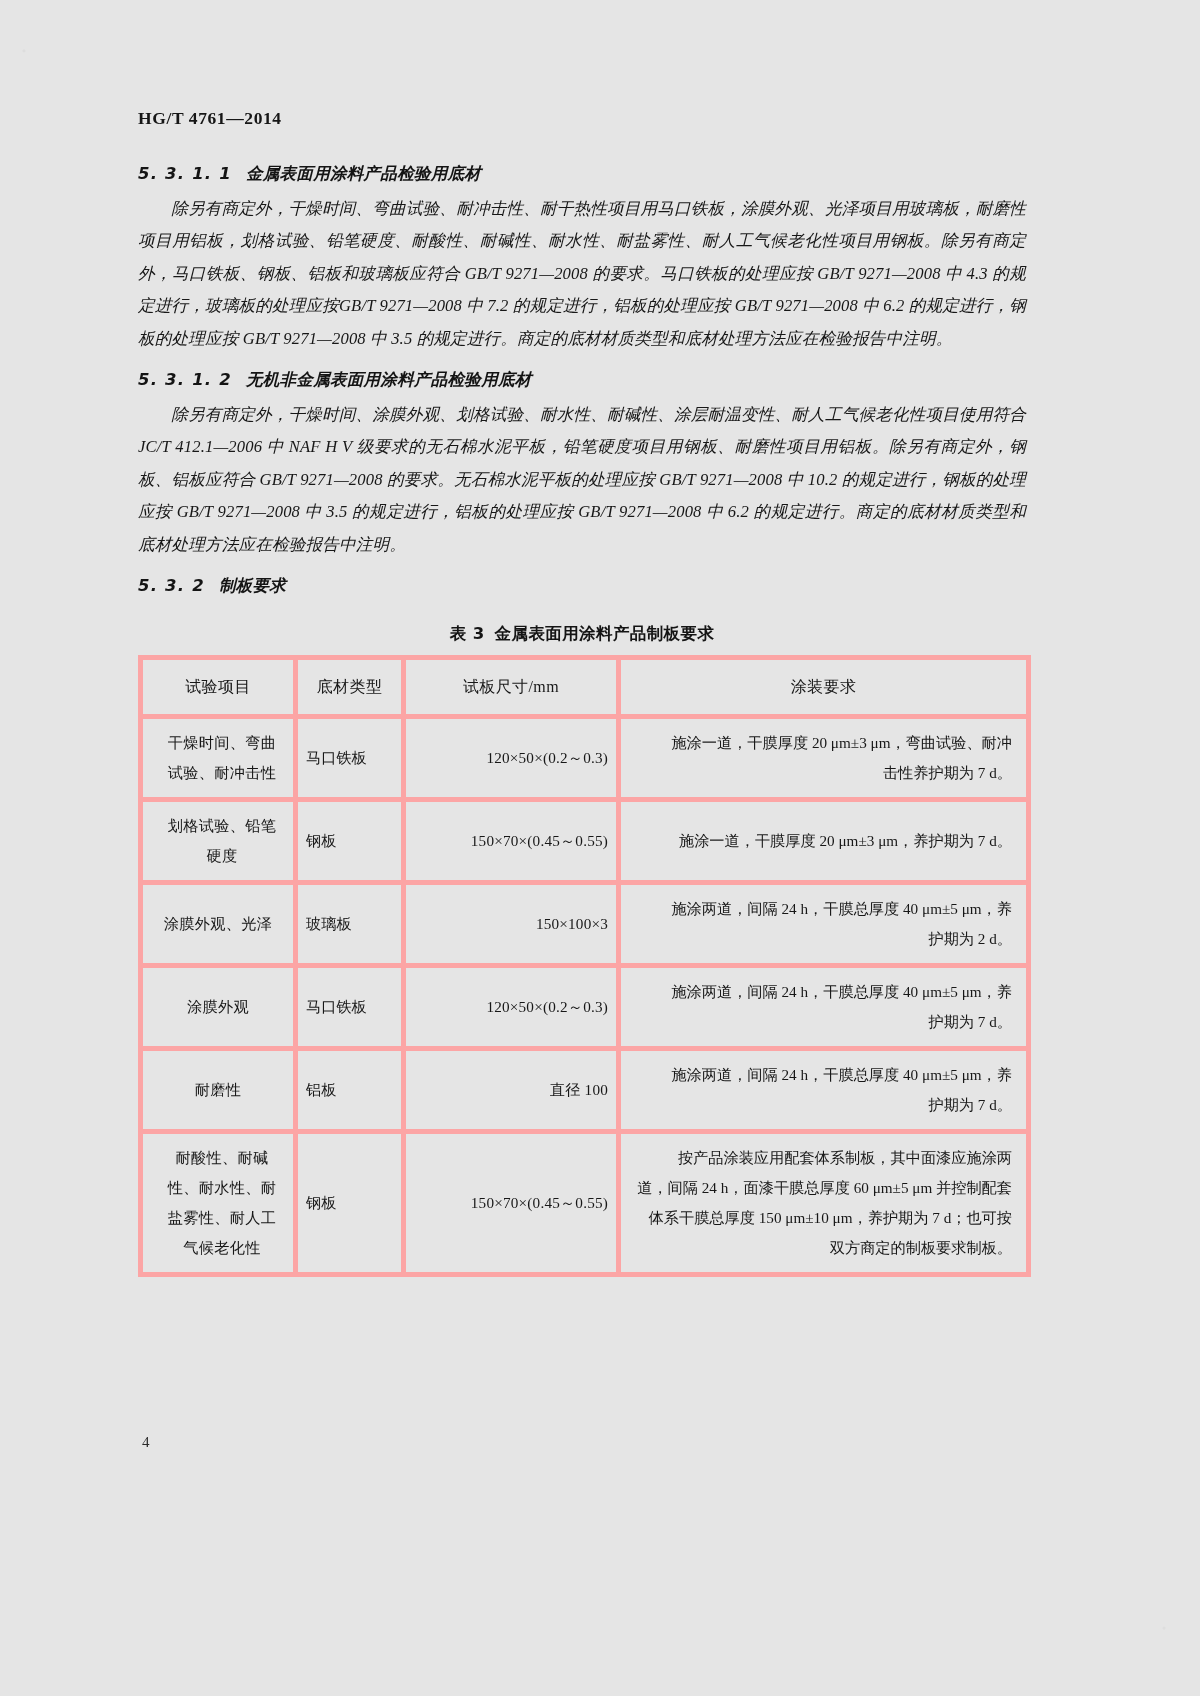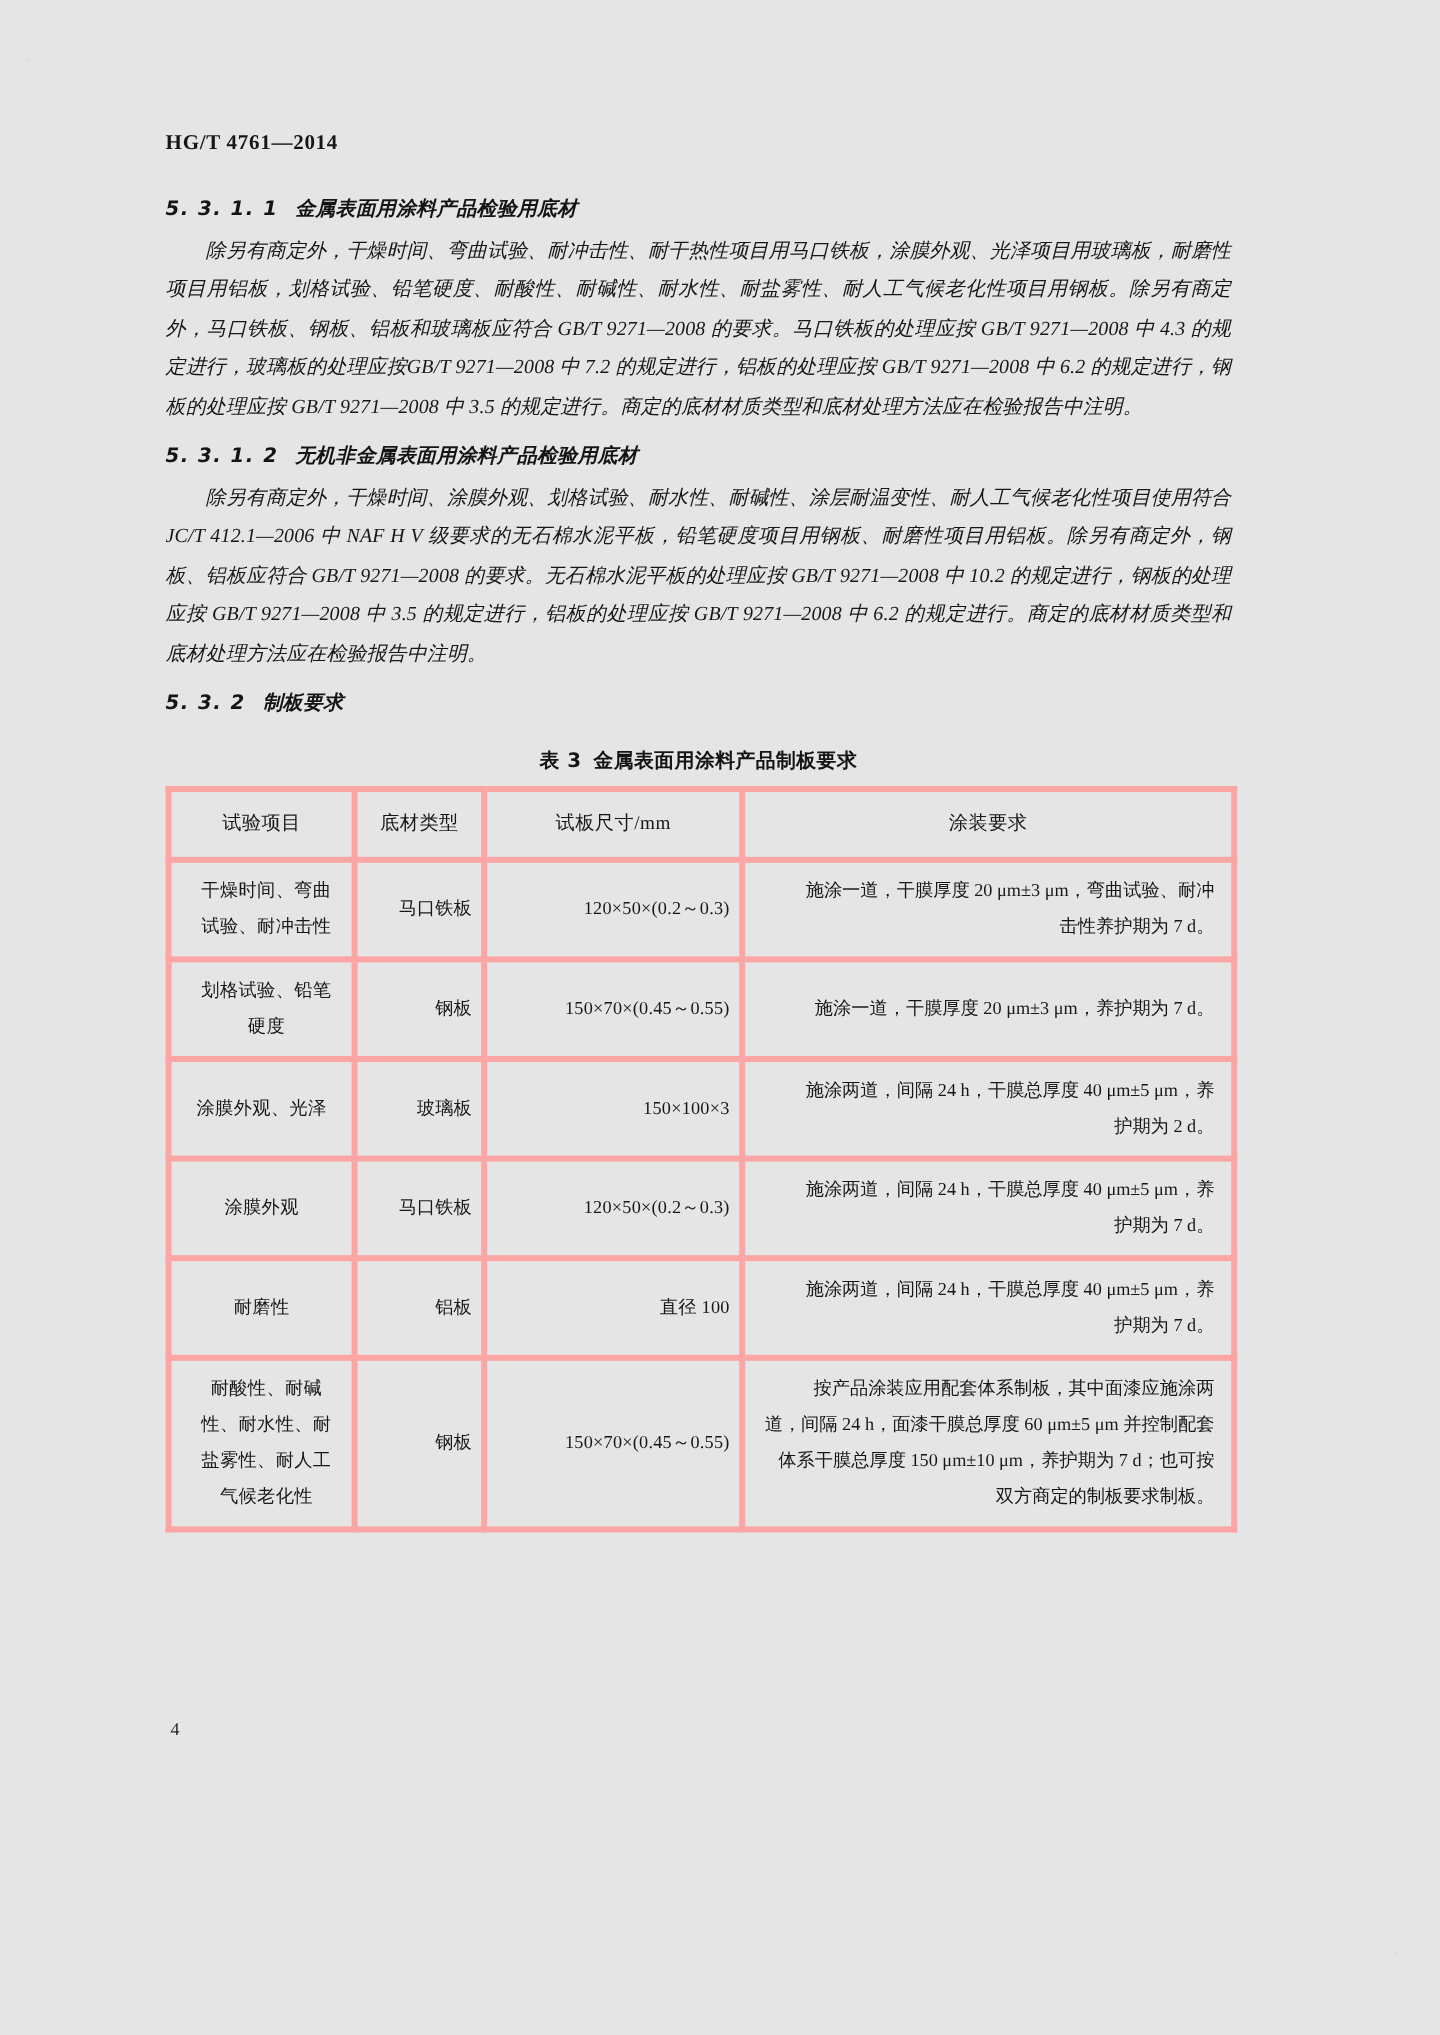--- a/index.html
+++ b/index.html
@@ -103,21 +103,21 @@
   }
   table.spec .c-item {
     text-align: center;
     letter-spacing: 0.3px;
   }
   table.spec .c-item.ml {
     text-align: center;
     padding-left: 18px;
     padding-right: 10px;
   }
-  table.spec .c-sub { text-align: right; }
+  table.spec .c-sub { text-align: left; }
   table.spec .c-size {
     text-align: right;
     font-family: "Liberation Serif", serif;
     letter-spacing: 0.2px;
   }
   table.spec .c-req {
     text-align: right;
     padding-left: 16px;
     padding-right: 14px;
     text-indent: 2em;

